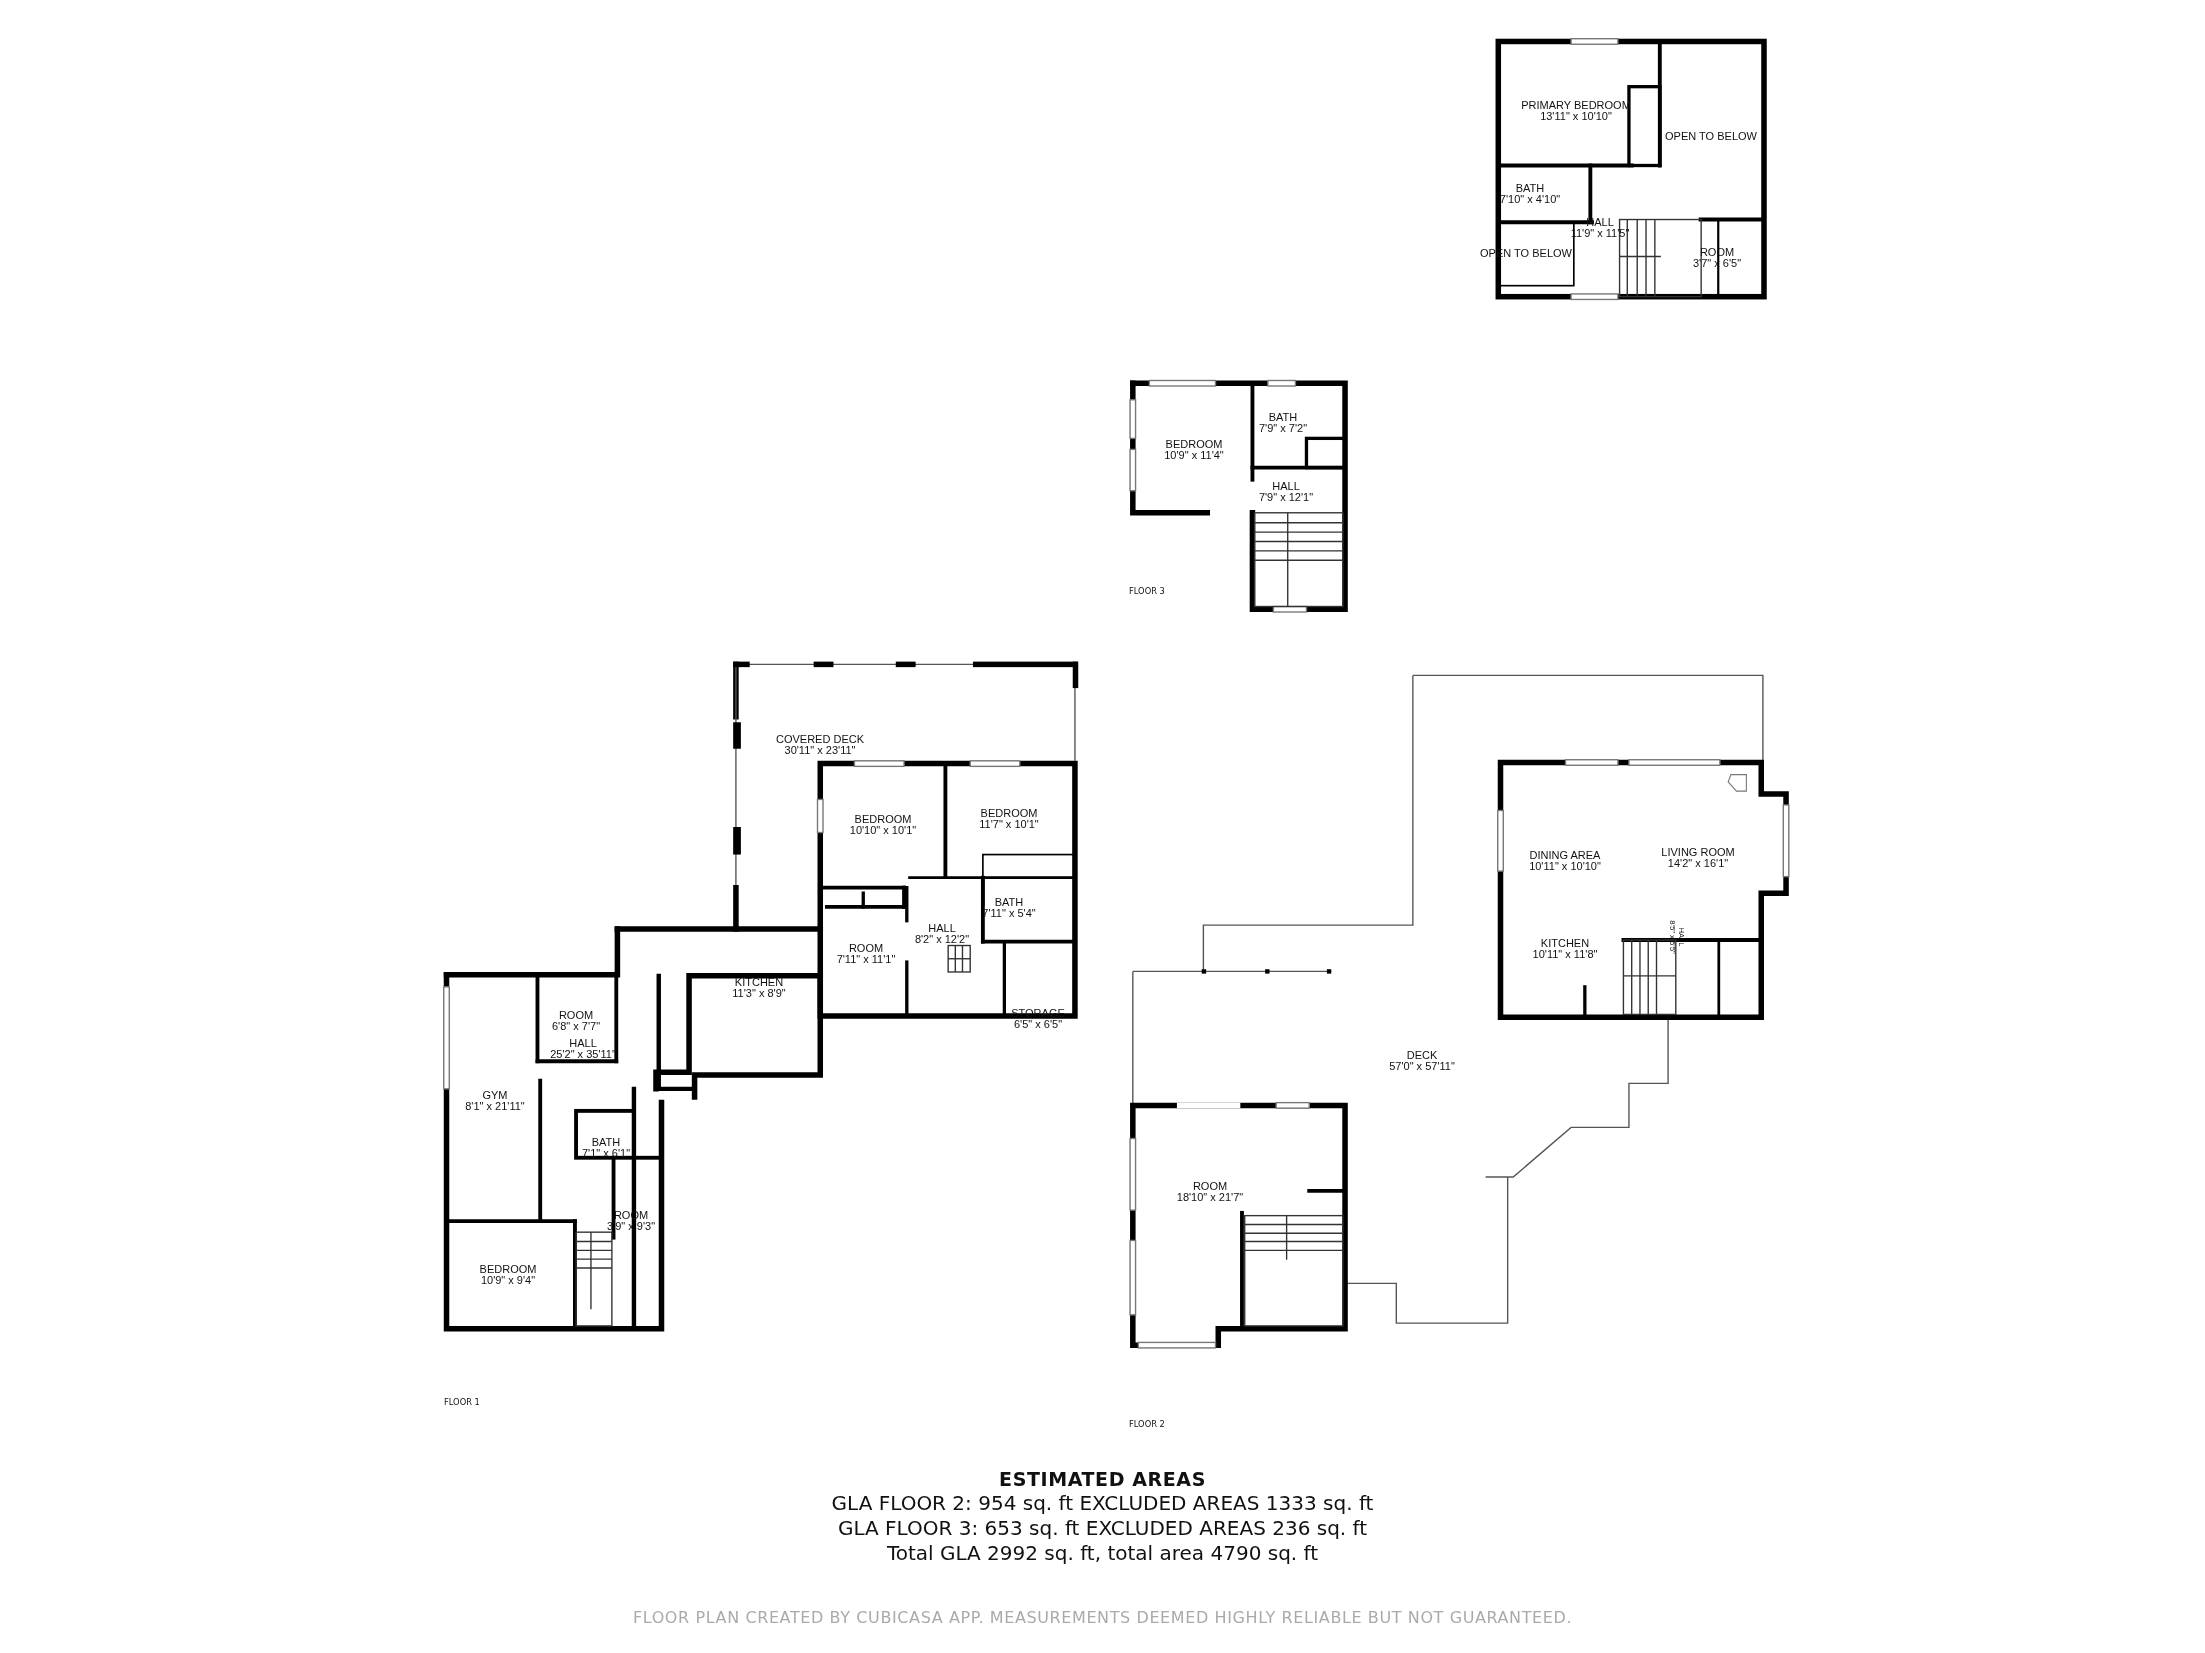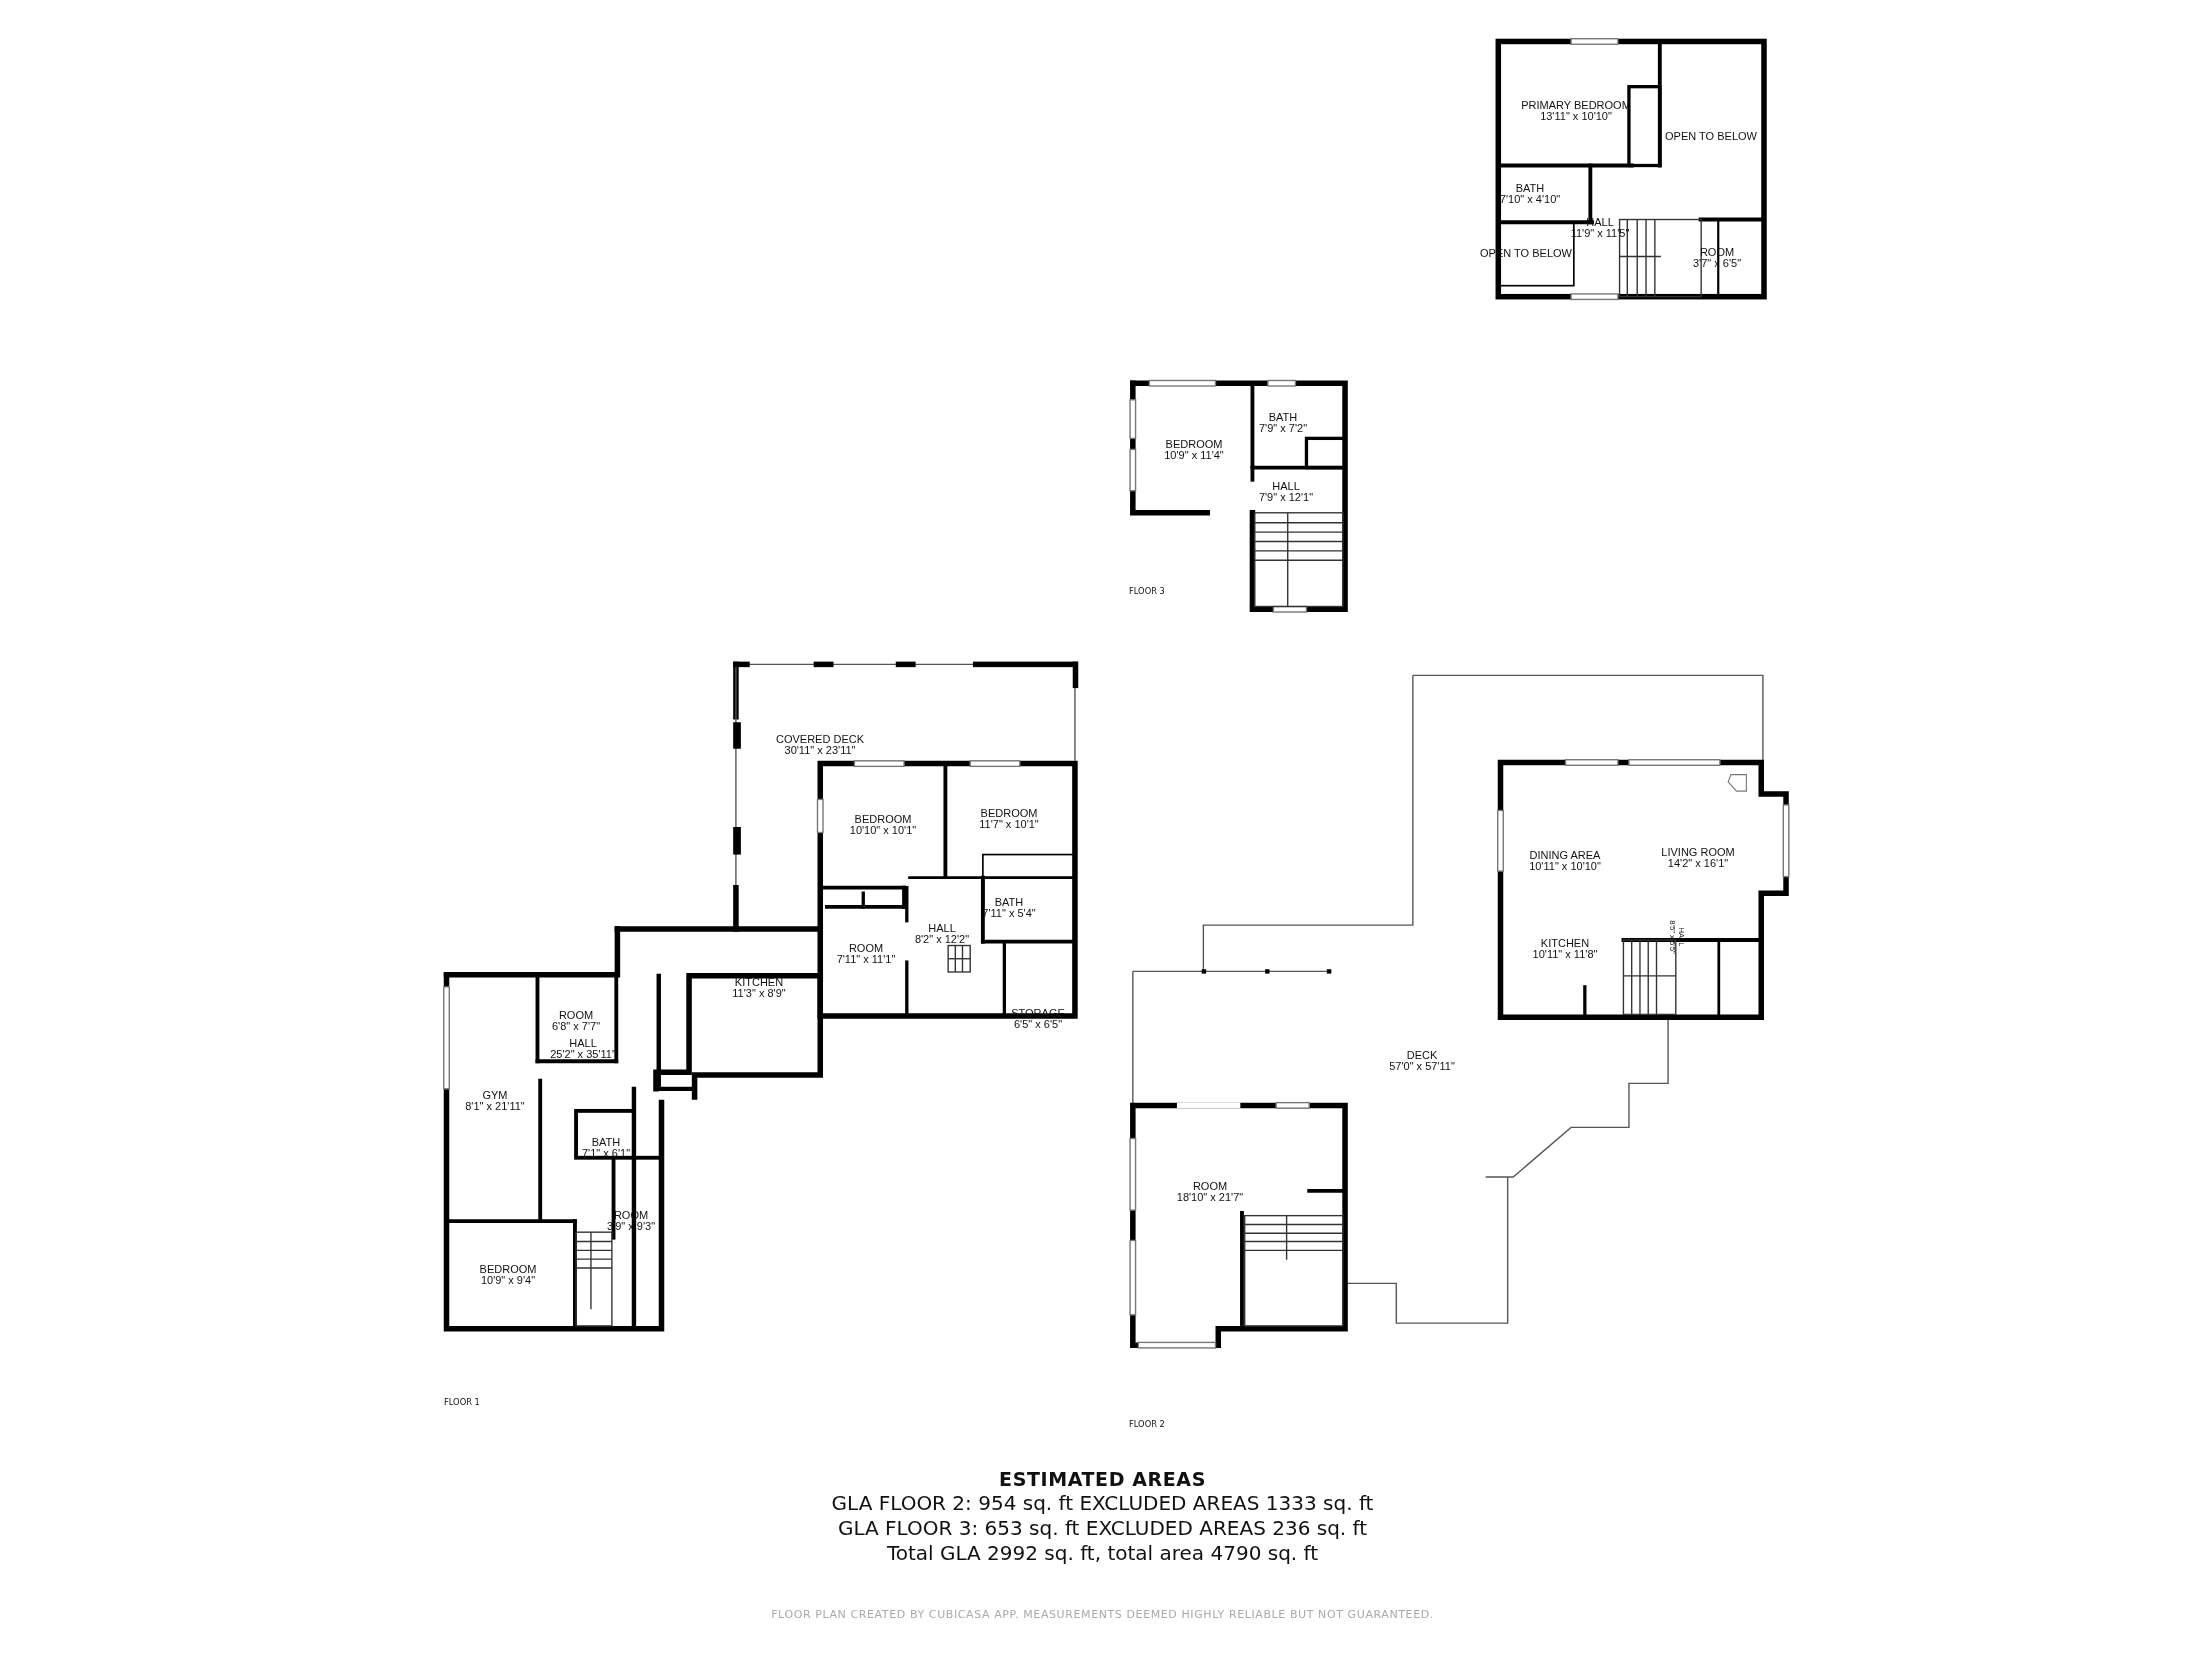--- a/index.html
+++ b/index.html
@@ -11,21 +11,21 @@
   .win { fill:#fff; stroke:#777; stroke-width:2.5; }
   .stair { stroke:#333; stroke-width:2.5; fill:none; }
   .room-label { position:absolute; transform:translate(-50%,-50%); text-align:center; font-size:11px; line-height:10.5px; white-space:nowrap; color:#111; }
   .room-label .name { display:block; }
   .room-label .dim { display:block; }
   .floor-label { position:absolute; font-size:8.3px; color:#111; font-family:"DejaVu Sans", sans-serif;margin-top:40px; }
   .vert { transform:translate(-50%,-50%) rotate(90deg); }
   .areas { position:absolute; left:0; width:2205px; top:1467px; text-align:center; font-family:"DejaVu Sans", sans-serif; }
   .areas .title { font-weight:bold; font-size:19px; line-height:24px; letter-spacing:0.6px; }
   .areas .line { font-size:20px; line-height:25px; }
-  .disclaimer { position:absolute; left:0; width:2205px; top:1608px; text-align:center; font-size:11px; color:#aaa; letter-spacing:0.6px; font-family:"DejaVu Sans", sans-serif; }
+  .disclaimer { position:absolute; left:0; width:2205px; top:1608px; text-align:center; font-size:16px; color:#aaa; letter-spacing:0.6px; font-family:"DejaVu Sans", sans-serif; }
 </style>
 </head>
 <body>
 
 <svg class="plan" viewBox="0 0 4000 3000" xmlns="http://www.w3.org/2000/svg">
 
   <g>
     <rect x="2718" y="75" width="482" height="463" class="wall" stroke-width="10"></rect>
     <line x1="3011" y1="75" x2="3011" y2="300" class="wall" stroke-width="7"></line>
     <line x1="2718" y1="300" x2="2960" y2="300" class="wall" stroke-width="7"></line>

